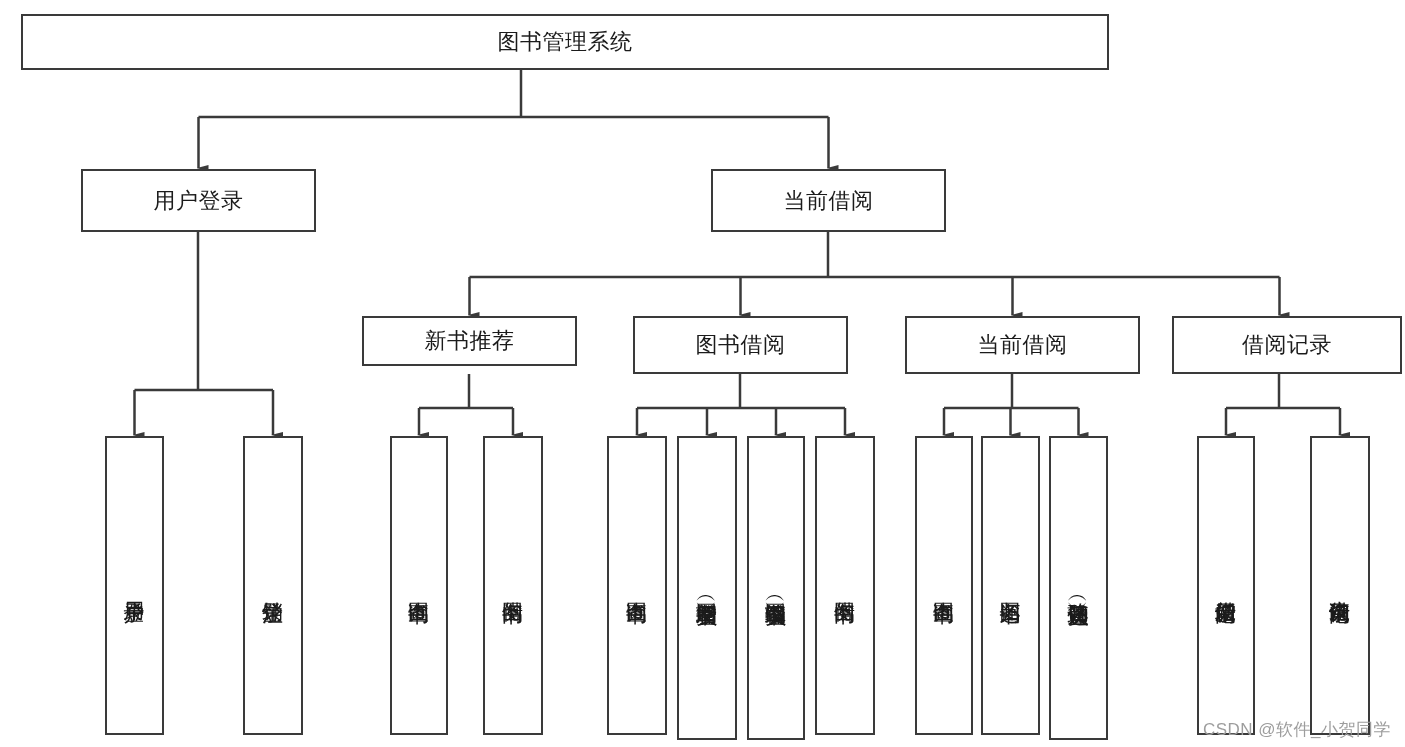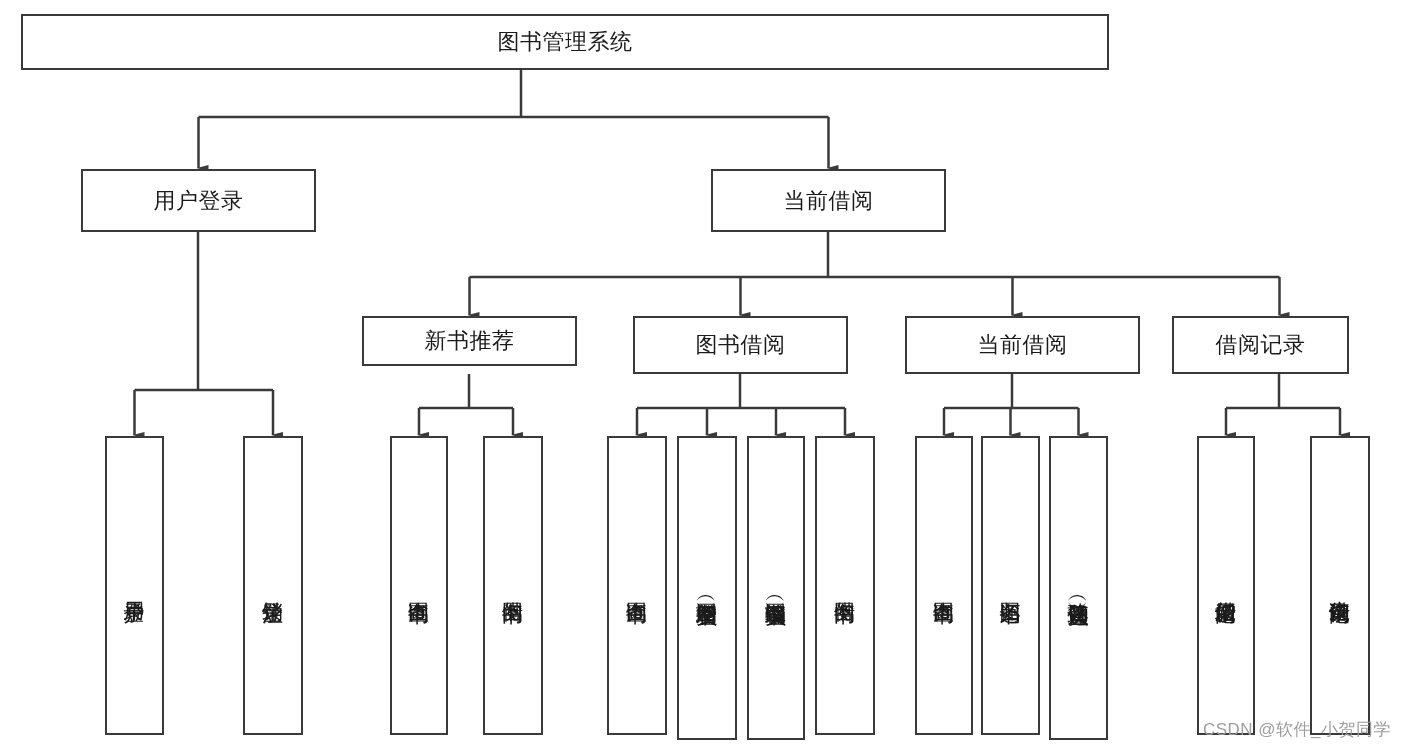--- a/index.html
+++ b/index.html
@@ -123,21 +123,21 @@
       </div>
       <div class="node horizontal" style="left: 362px; top: 316px; width: 215px; height: 50px; border-color: rgb(58, 58, 58); color: rgb(27, 27, 27);">
         <span class="label">新书推荐</span>
       </div>
       <div class="node horizontal" style="left: 633px; top: 316px; width: 215px; height: 58px; border-color: rgb(58, 58, 58); color: rgb(27, 27, 27);">
         <span class="label">图书借阅</span>
       </div>
       <div class="node horizontal" style="left: 905px; top: 316px; width: 235px; height: 58px; border-color: rgb(58, 58, 58); color: rgb(27, 27, 27);">
         <span class="label">当前借阅</span>
       </div>
-      <div class="node horizontal" style="left: 1172px; top: 316px; width: 177px; height: 58px; border-color: rgb(58, 58, 58); color: rgb(27, 27, 27);">
+      <div class="node horizontal" style="left: 1172px; top: 316px; width: 230px; height: 58px; border-color: rgb(58, 58, 58); color: rgb(27, 27, 27);">
         <span class="label">借阅记录</span>
       </div>
       <div class="node vertical" style="left: 105px; top: 436px; width: 59px; height: 299px; border-color: rgb(58, 58, 58); color: rgb(27, 27, 27);">
         <span class="label">用户登录</span>
       </div>
       <div class="node vertical" style="left: 243px; top: 436px; width: 60px; height: 299px; border-color: rgb(58, 58, 58); color: rgb(27, 27, 27);">
         <span class="label">注销登录</span>
       </div>
       <div class="node vertical" style="left: 390px; top: 436px; width: 58px; height: 299px; border-color: rgb(58, 58, 58); color: rgb(27, 27, 27);">
         <span class="label">查询图书</span>

